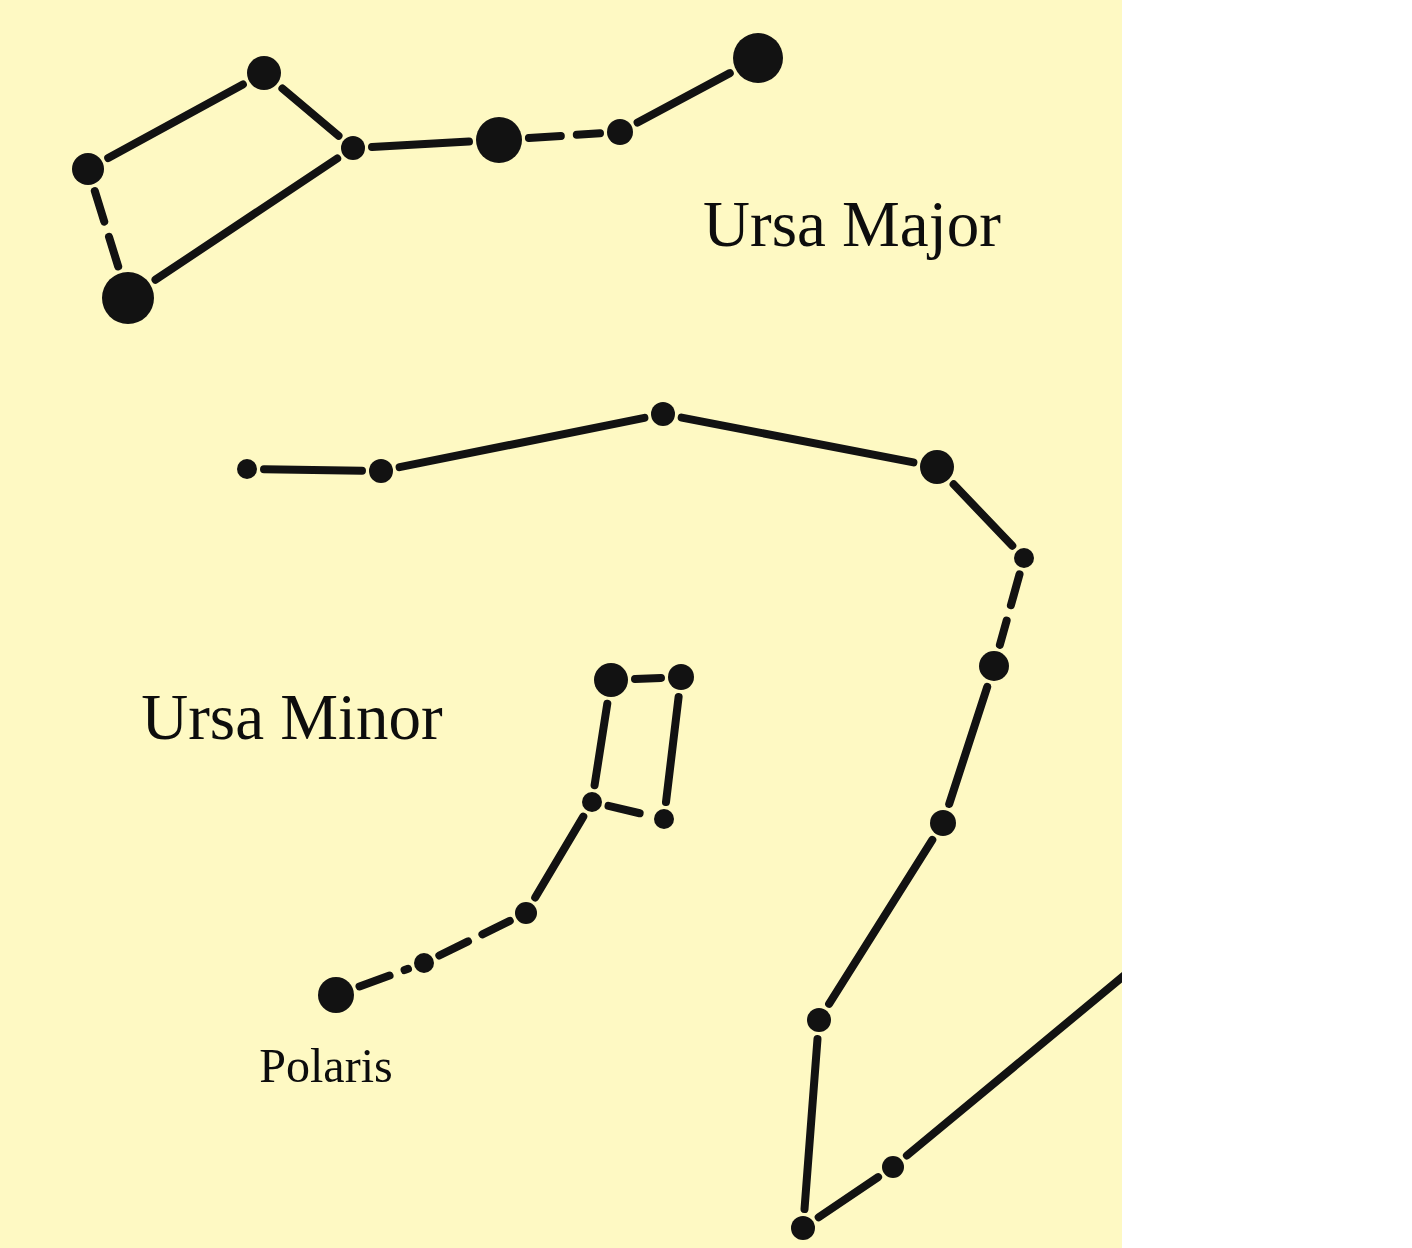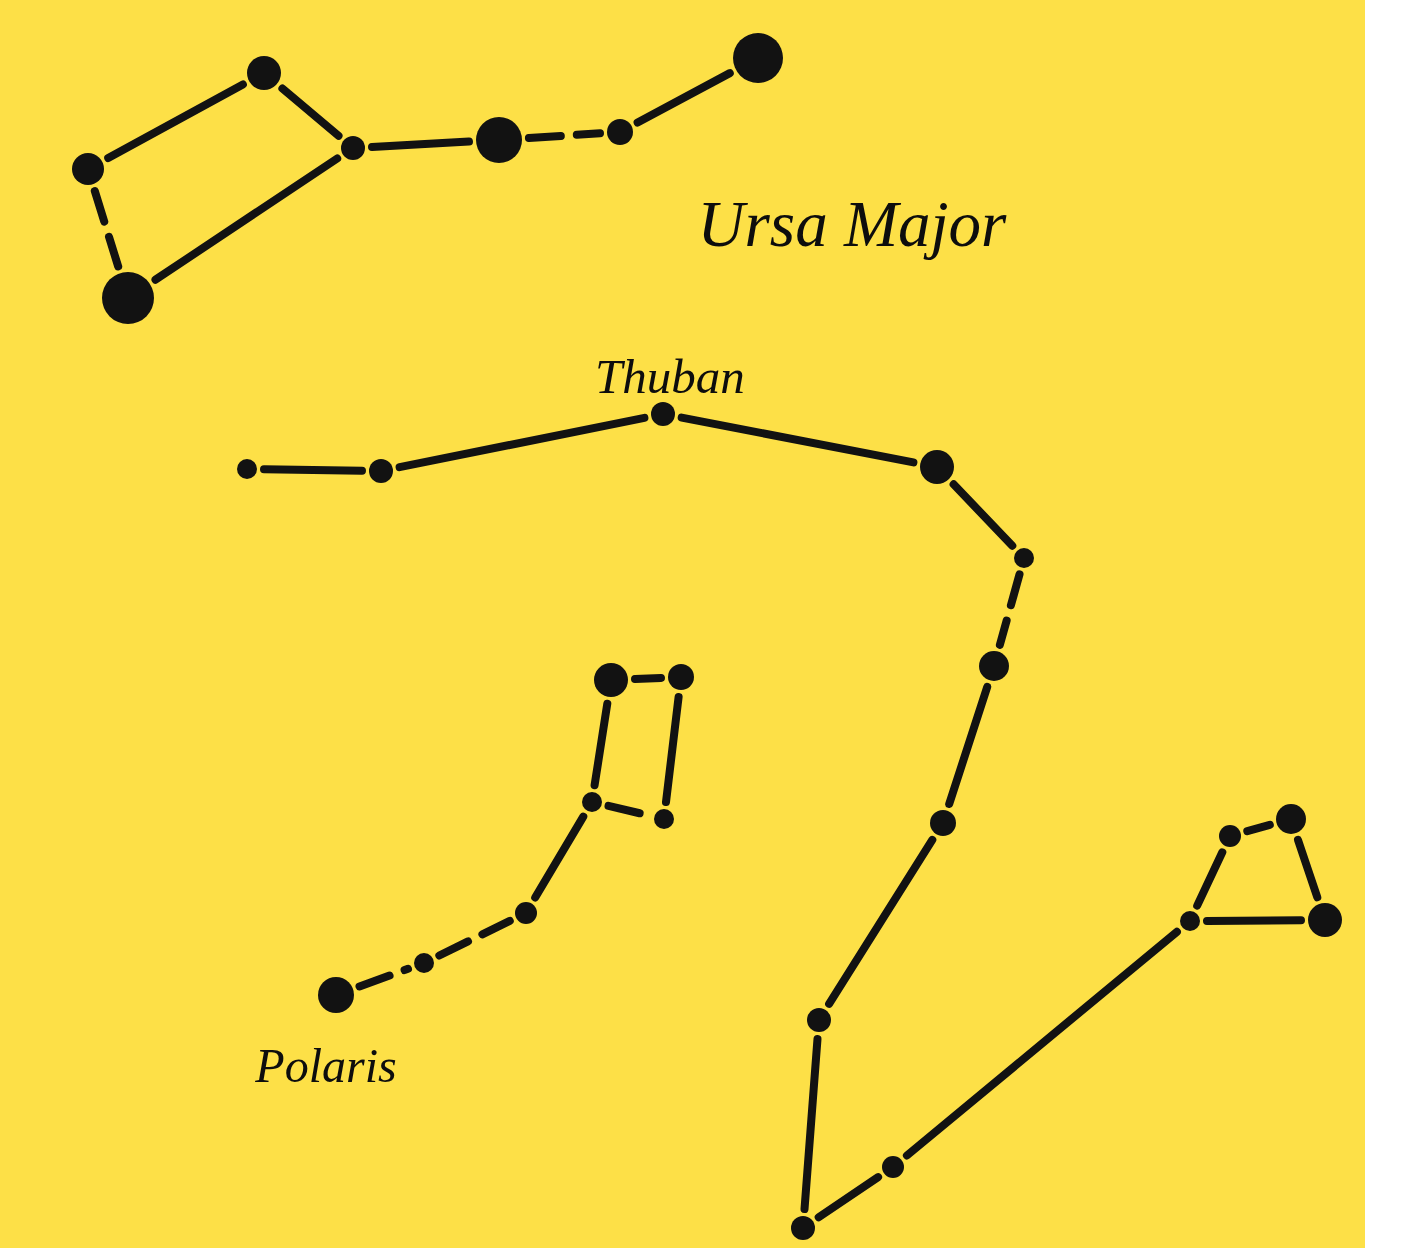--- a/index.html
+++ b/index.html
@@ -2,25 +2,24 @@
 <html><head>
 <meta charset="utf-8">
 <style>
   html, body {
     margin: 0;
     padding: 0;
     background: #ffffff;
   }
   .stage {
     position: relative;
-    width: 1365px;
+    width: 1122px;
     height: 1248px;
-    background: #fde047;
+    background: #fef9c3;
     overflow: hidden;
-    font-style: italic;
   }
   .stage svg {
     position: absolute;
     left: 0;
     top: 0;
     display: block;
   }
   .labels-layer {
     position: absolute;
     left: 0;
@@ -101,16 +100,16 @@
         <circle cx="803" cy="1228" r="12" fill="#121212"></circle>
         <circle cx="893" cy="1167" r="11" fill="#121212"></circle>
         <circle cx="1190" cy="921" r="10" fill="#121212"></circle>
         <circle cx="1230" cy="836" r="11" fill="#121212"></circle>
         <circle cx="1291" cy="819" r="15" fill="#121212"></circle>
         <circle cx="1325" cy="920" r="17" fill="#121212"></circle>
       </g>
     </svg>
   <div class="labels-layer">
       <div class="sky-label" style="left: 852px; top: 192px; font-size: 65px;">Ursa Major</div>
-      <div class="sky-label" style="left: 670px; top: 352px; font-size: 49px;">Thuban</div>
+      <div class="sky-label" style="left: 292px; top: 685px; font-size: 65px;">Ursa Minor</div>
       <div class="sky-label" style="left: 326px; top: 1042px; font-size: 48px;">Polaris</div>
     </div>
 </div>
 
 </body></html>

